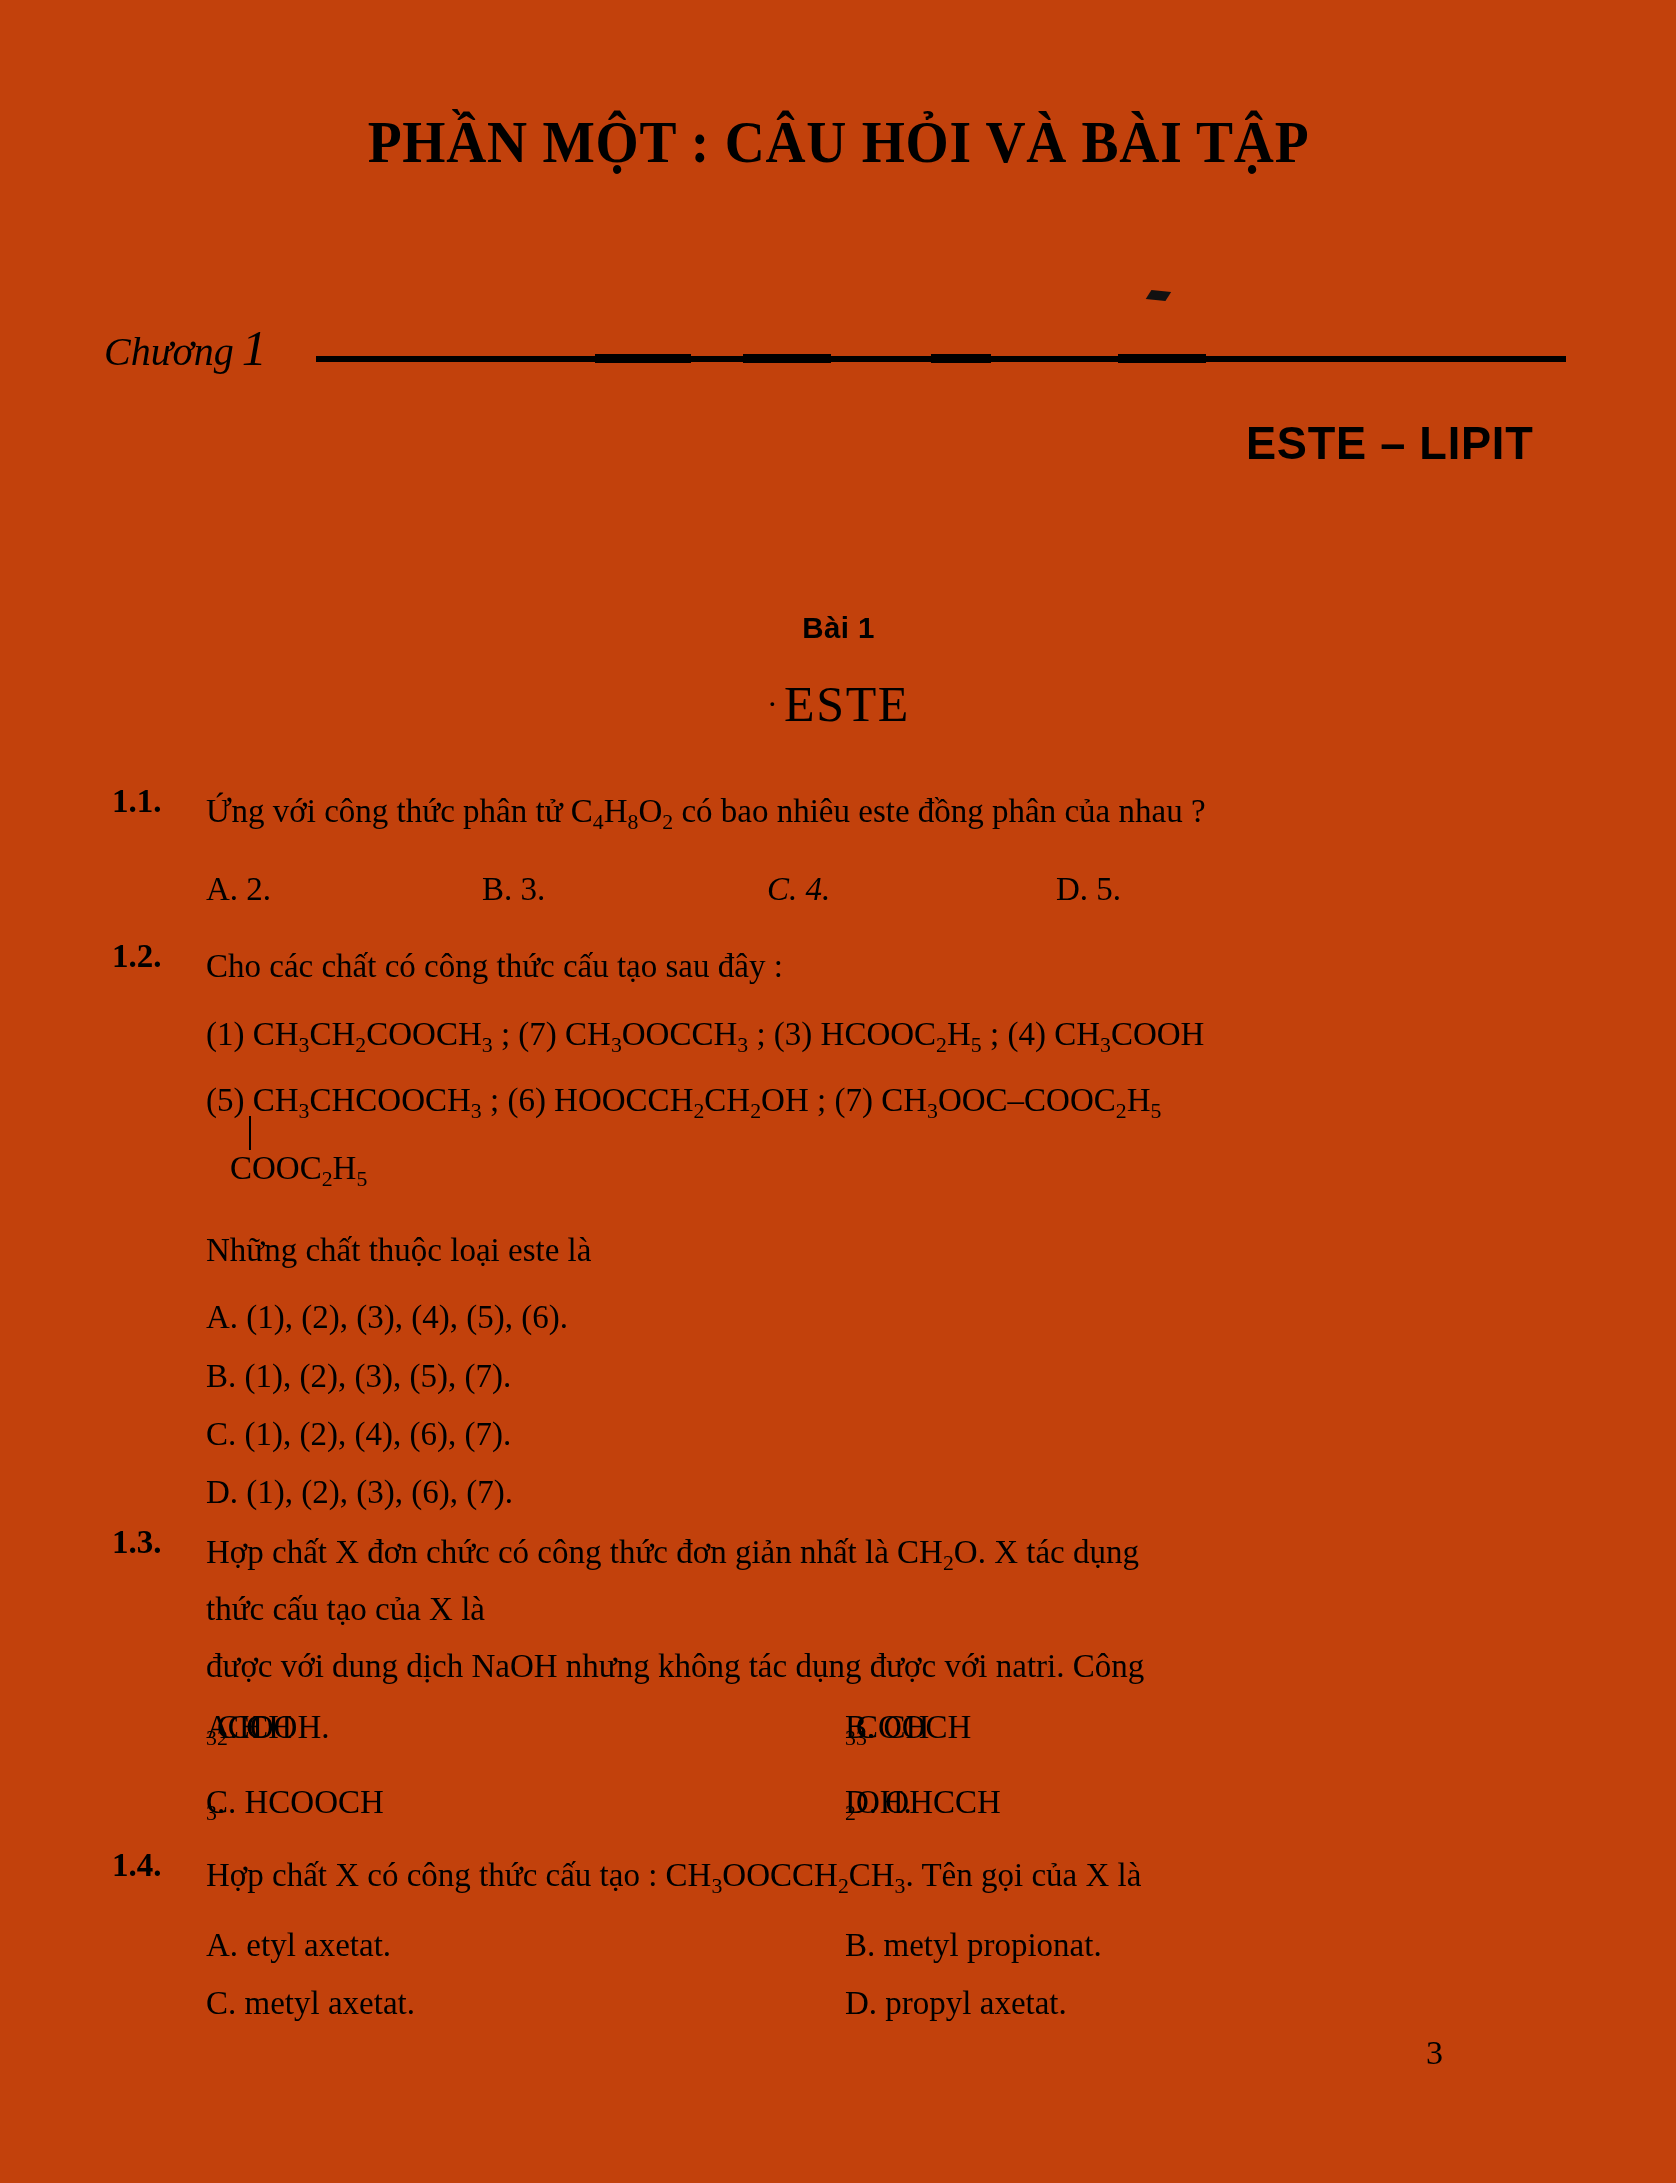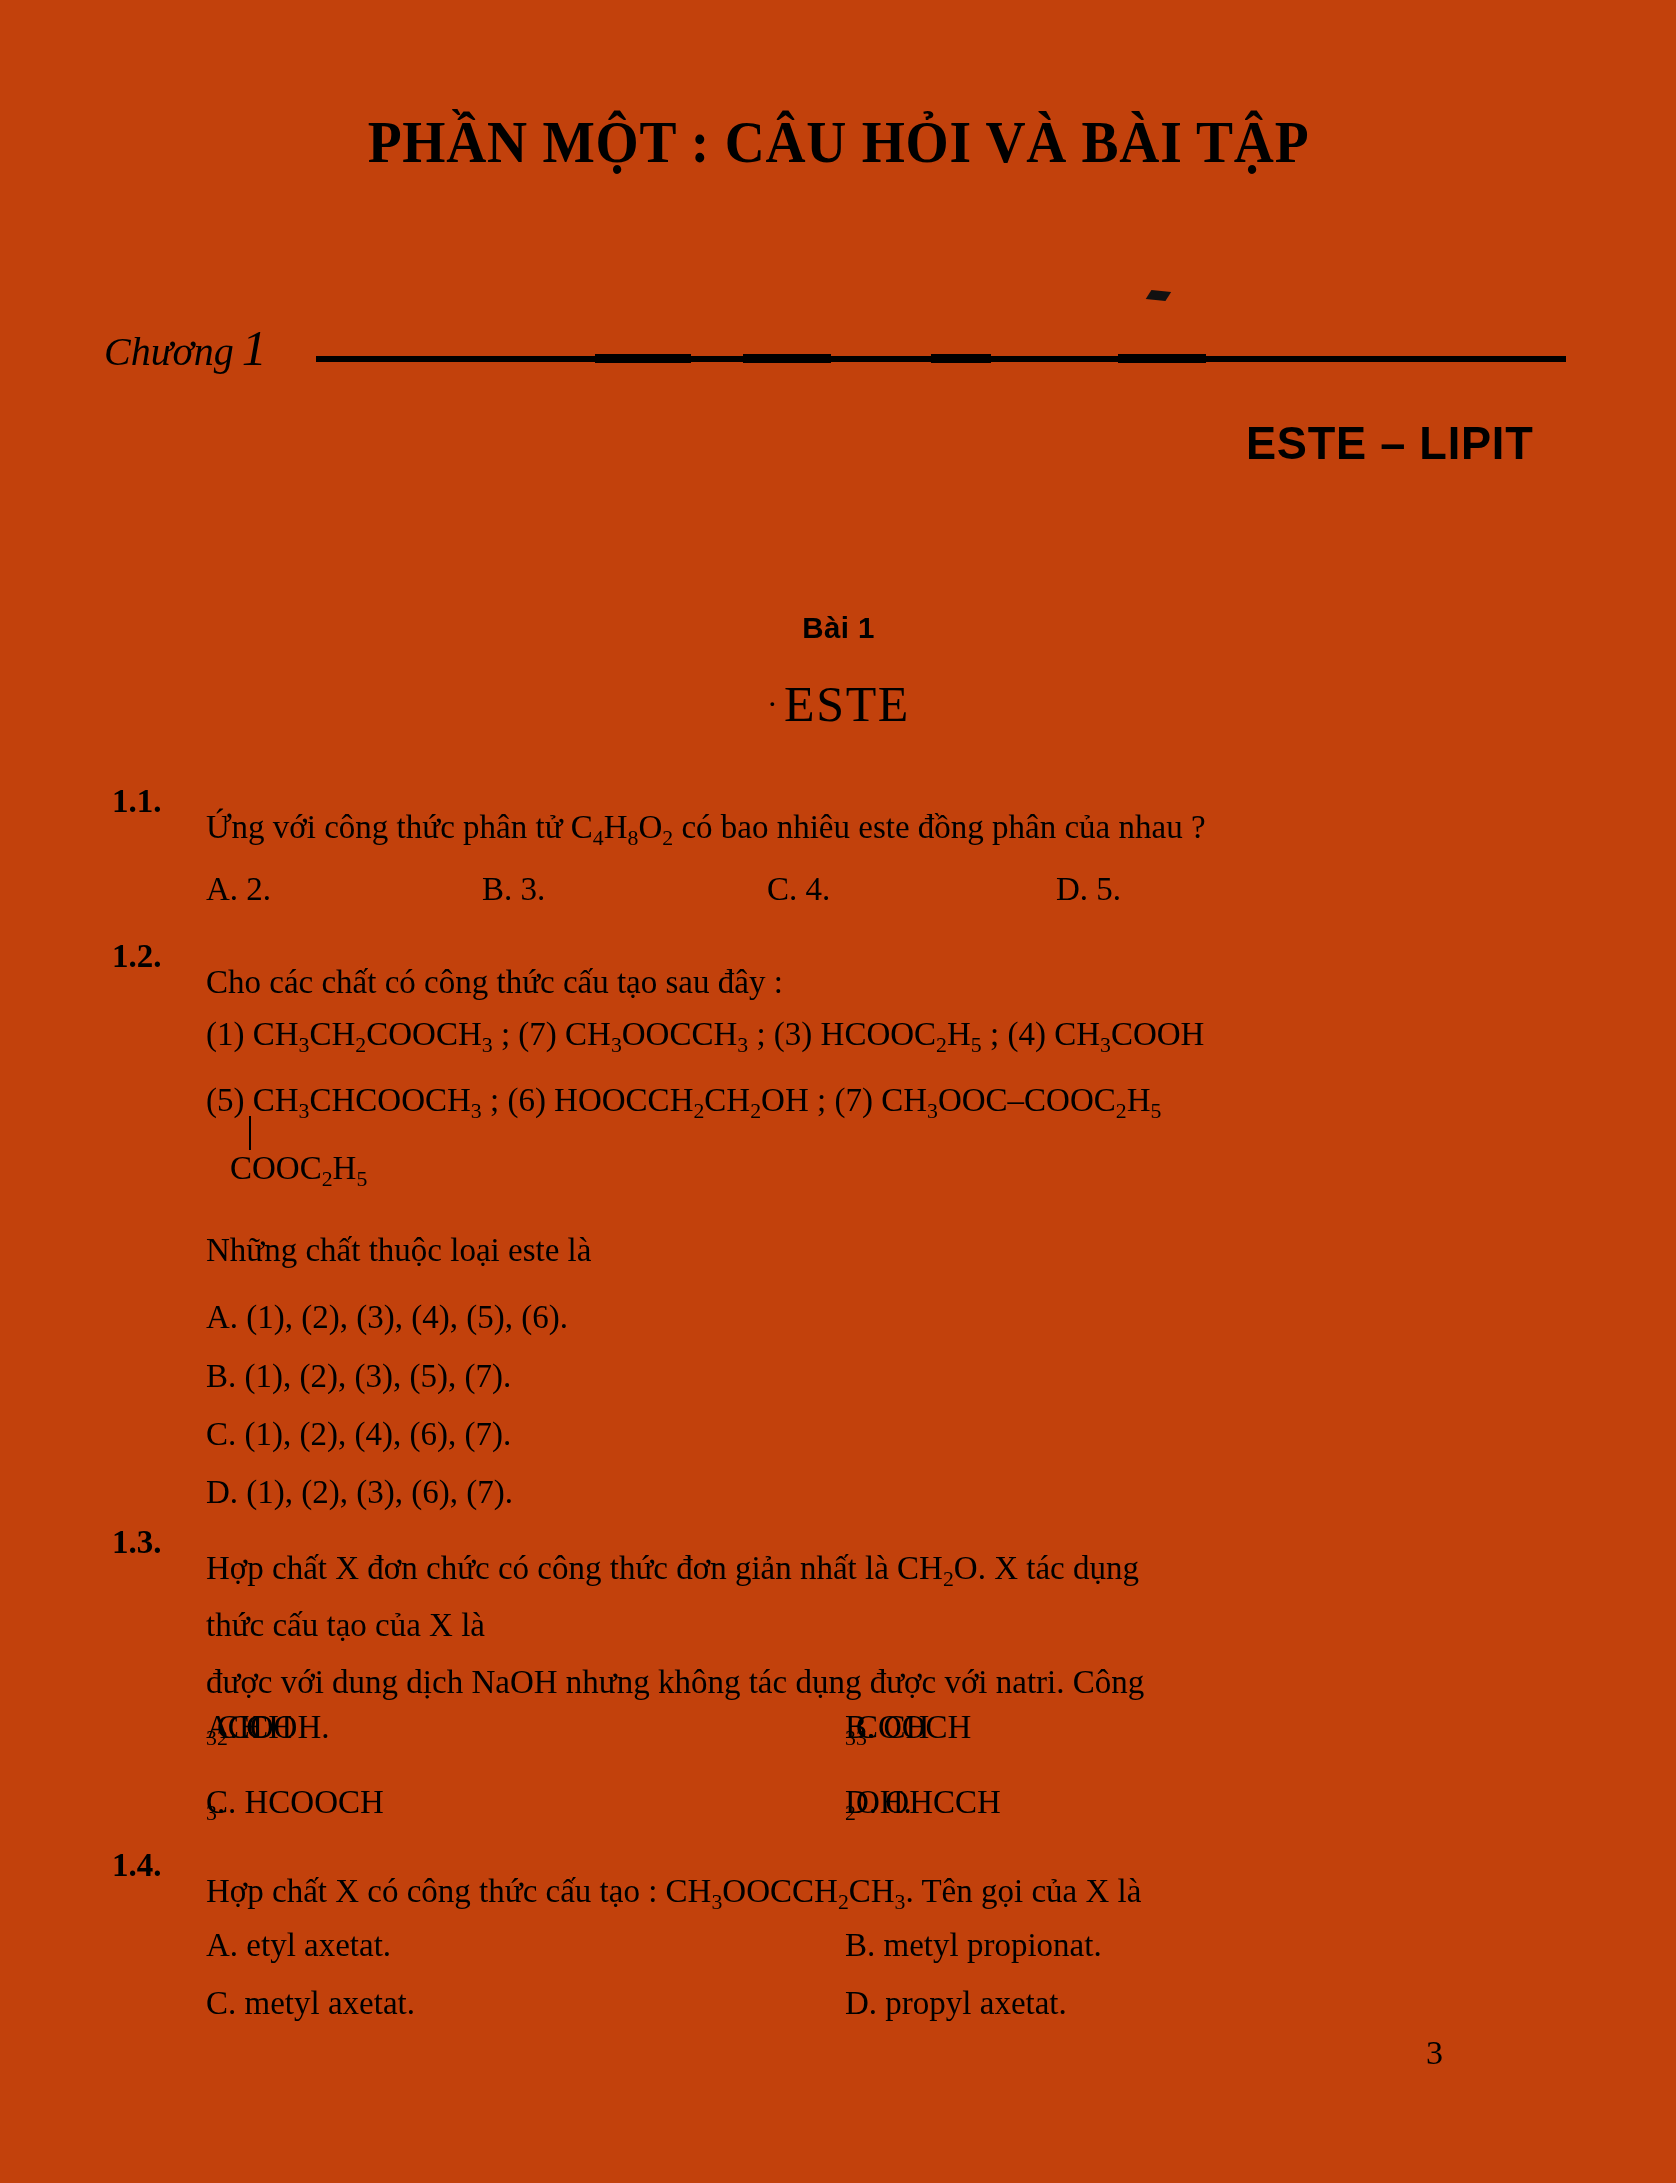--- a/index.html
+++ b/index.html
@@ -130,21 +130,21 @@
     position: absolute;
     left: 112px;
     top: 0;
     font-weight: bold;
     font-size: 33px;
     font-family: Liberation Serif, serif;
   }
   .q-body {
     position: absolute;
     left: 206px;
-    top: 16px;
+    top: 0;
     width: 1254px;
     font-size: 33px;
     line-height: 56px;
   }
   .line {
     white-space: nowrap;
     font-size: 33px;
     line-height: 56px;
   }
   .wrapline {
@@ -162,21 +162,21 @@
   .opts4 {
     position: absolute;
     left: 206px;
     width: 1278px;
     font-size: 33px;
     line-height: 56px;
   }
   .opts4 span { position: absolute; top: 0; white-space: nowrap; }
   .c1 { left: 0px; }
   .c2 { left: 276px; }
-  .c3 { left: 561px; }
+  .c3 { left: 561px; font-style: italic; }
   .c4 { left: 850px; }
 
   
   .opt-stack {
     position: absolute;
     left: 206px;
     font-size: 33px;
     line-height: 52px;
     white-space: nowrap;
   }

